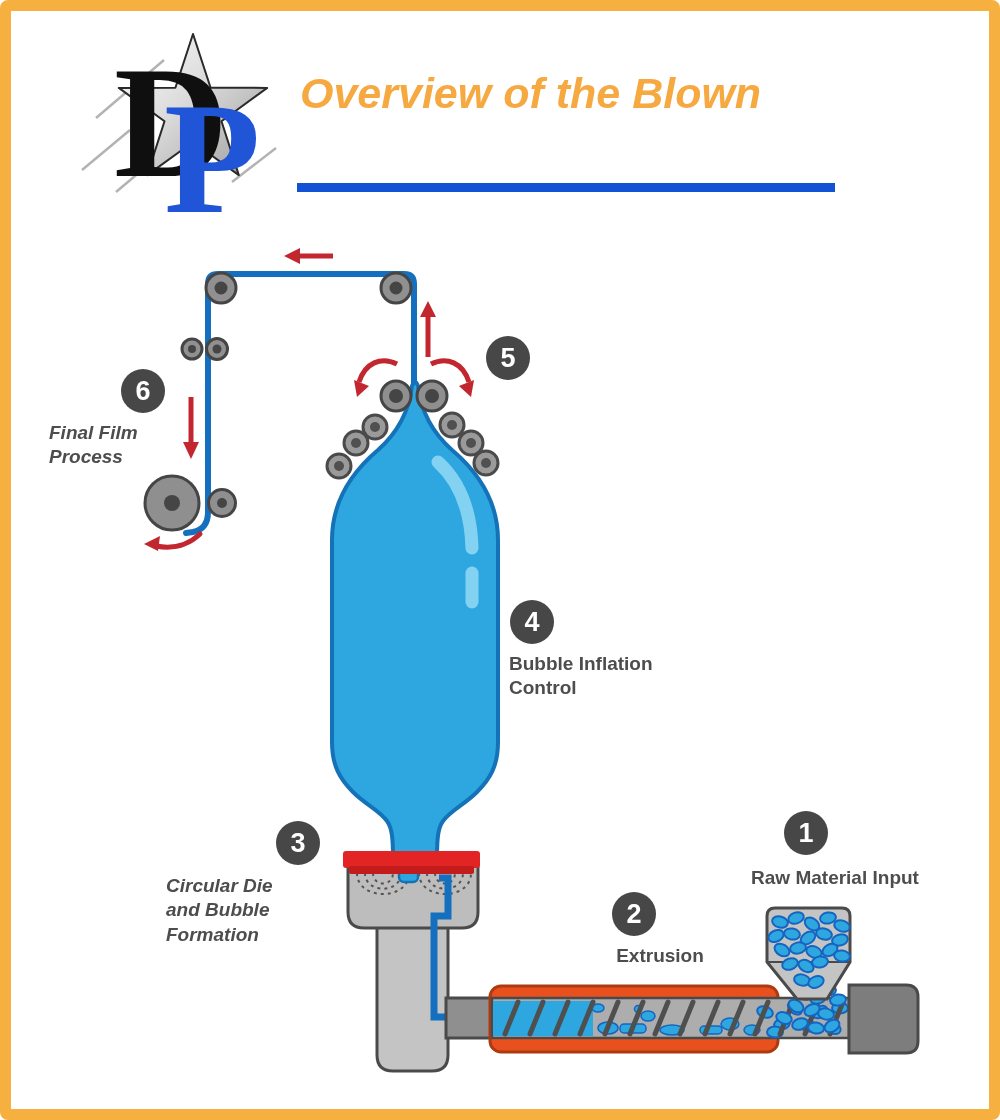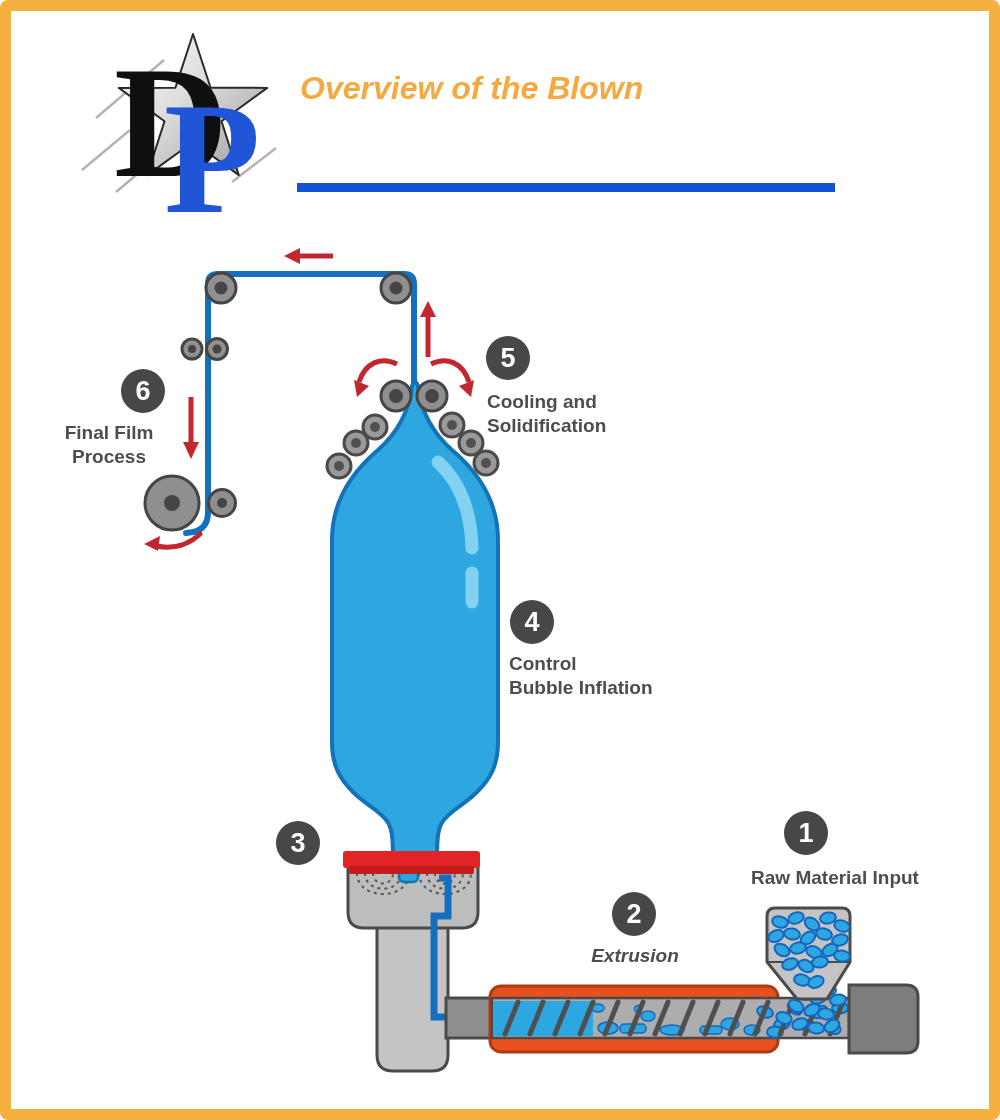--- a/index.html
+++ b/index.html
@@ -12,38 +12,38 @@
     pointer-events:none; z-index:10;
   }
   #diagram-svg { position:absolute; left:0; top:0; z-index:1; }
 
   .logo-letter { position:absolute; z-index:2; font-family:"Liberation Serif", serif; font-weight:700; line-height:1; }
   .logo-d { left:114px; top:44px; font-size:158px; color:#0f0f0f; }
   .logo-p { left:164px; top:80px; font-size:158px; color:#1F55D6; }
 
   .title {
     position:absolute; left:300px; top:72px; z-index:2;
-    font-style:italic; font-weight:700; font-size:32px; line-height:1.02;
+    font-style:italic; font-weight:700; font-size:43px; line-height:1.02;
     color:#F6A940; letter-spacing:0px; white-space:nowrap;
   }
   .title-underline {
     position:absolute; left:297px; top:183px; width:538px; height:9px;
     background:#1351D5; z-index:2;
   }
 
   .badge {
     position:absolute; z-index:3; width:44px; height:44px; border-radius:50%;
     background:#474747; color:#ffffff; text-align:center;
     font-weight:700; font-size:27px; line-height:44px;
   }
   .label {
     position:absolute; z-index:3; font-weight:700; font-size:19px; line-height:1.28;
     color:#4D4D4D;
   }
-  .ta-r { text-align:center; }
+  .ta-r { text-align:left;font-style:italic; }
   .ta-c { text-align:center; }
 </style>
 </head>
 <body>
 
 <div id="stage">
 
   <svg id="diagram-svg" width="1000" height="1120" viewBox="0 0 1000 1120">
     <defs>
       <linearGradient id="silver" x1="0" y1="0" x2="1" y2="1">
@@ -277,37 +277,38 @@
     <div>Overview of the Blown</div>
   </div>
   <div class="title-underline"></div>
 
   <div class="badge" style="left:784px; top:811px;">1</div>
   <div class="label ta-c" style="left:715px; top:866px; width:240px;">
     <div>Raw Material Input</div>
   </div>
 
   <div class="badge" style="left:612px; top:892px;">2</div>
-  <div class="label ta-c" style="left:555px; top:944px; width:160px;font-style:italic;">
+  <div class="label ta-c" style="left:580px; top:944px; width:160px;">
     <div>Extrusion</div>
   </div>
 
   <div class="badge" style="left:276px; top:821px;">3</div>
+  <div class="label ta-r" style="left:166px; top:874px; width:160px;">
+    <div>Circular Die</div>
+    <div>and Bubble</div>
+    <div>Formation</div>
+  </div>
 
   <div class="badge" style="left:510px; top:600px;">4</div>
   <div class="label" style="left:509px; top:652px; width:200px;">
+    <div>Bubble Inflation</div>
     <div>Control</div>
-    <div>Bubble Inflation</div>
   </div>
 
   <div class="badge" style="left:486px; top:336px;">5</div>
-  <div class="label" style="left:487px; top:390px; width:180px;">
-    <div>Cooling and</div>
-    <div>Solidification</div>
-  </div>
 
   <div class="badge" style="left:121px; top:369px;">6</div>
   <div class="label ta-r" style="left:49px; top:421px; width:120px;">
     <div>Final Film</div>
     <div>Process</div>
   </div>
 
   <div class="frame"></div>
 </div>
 

